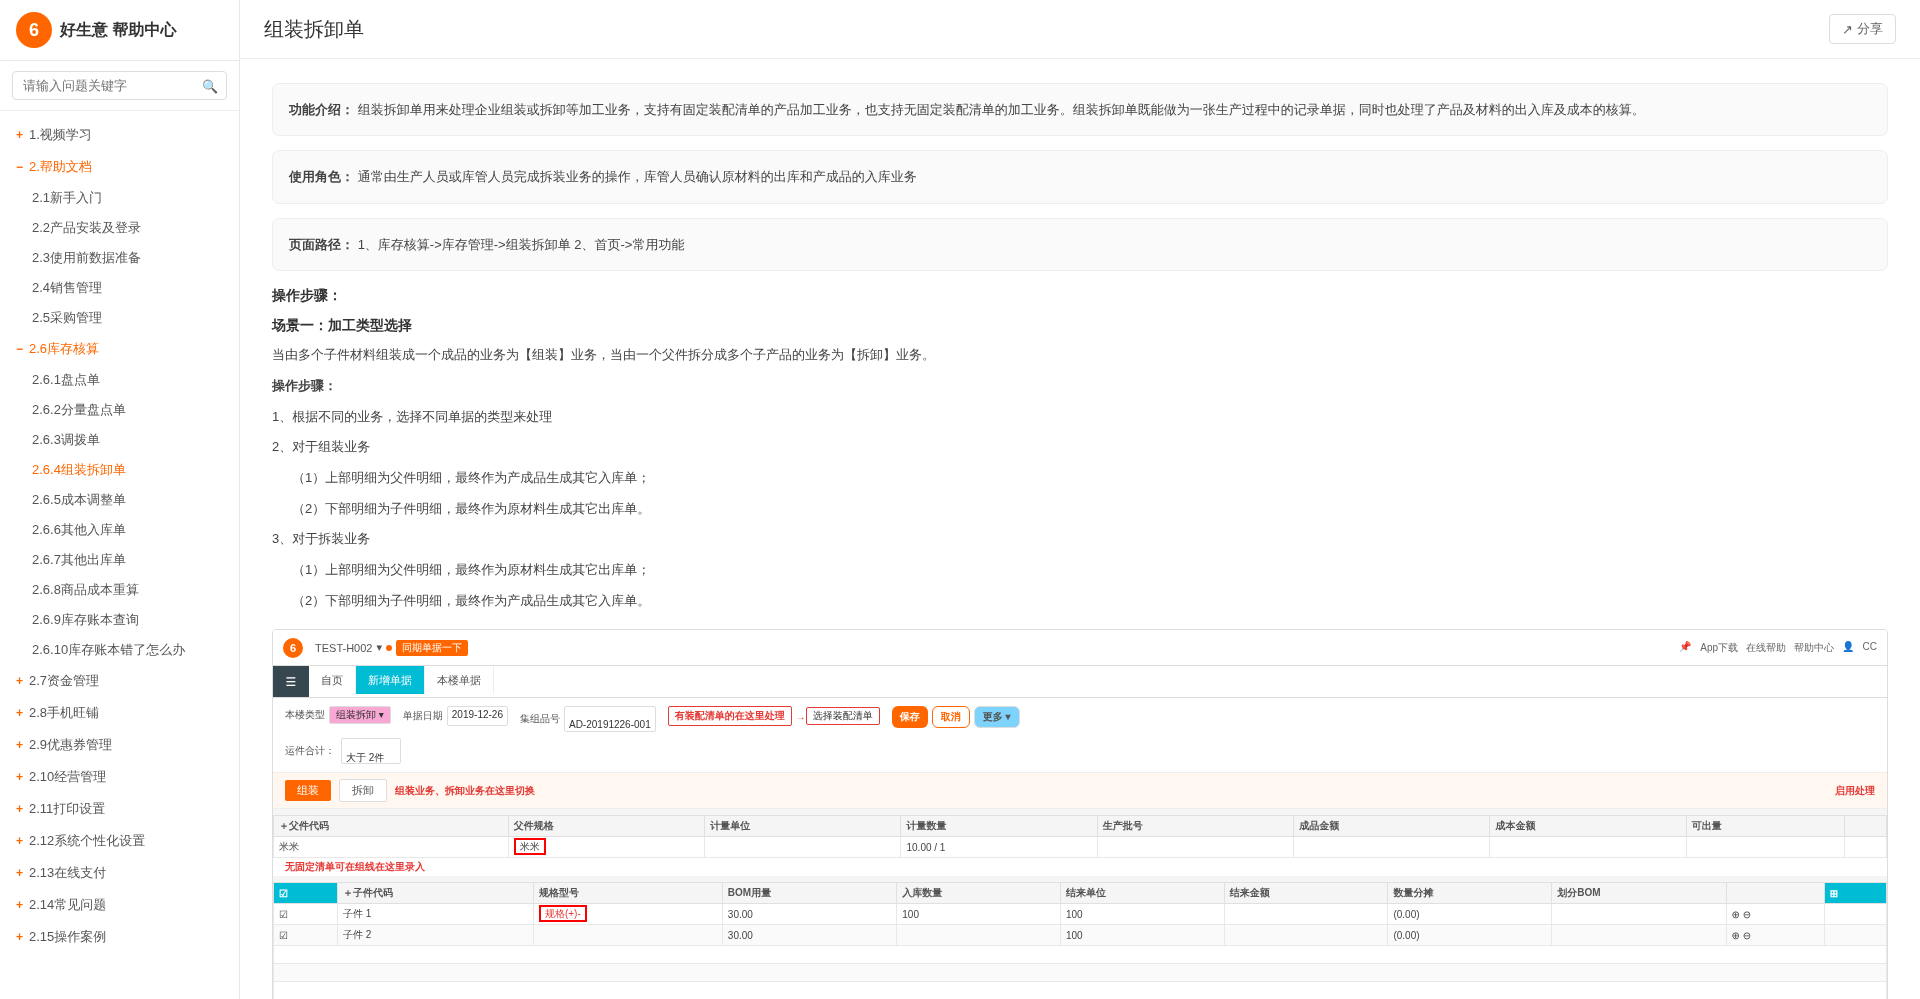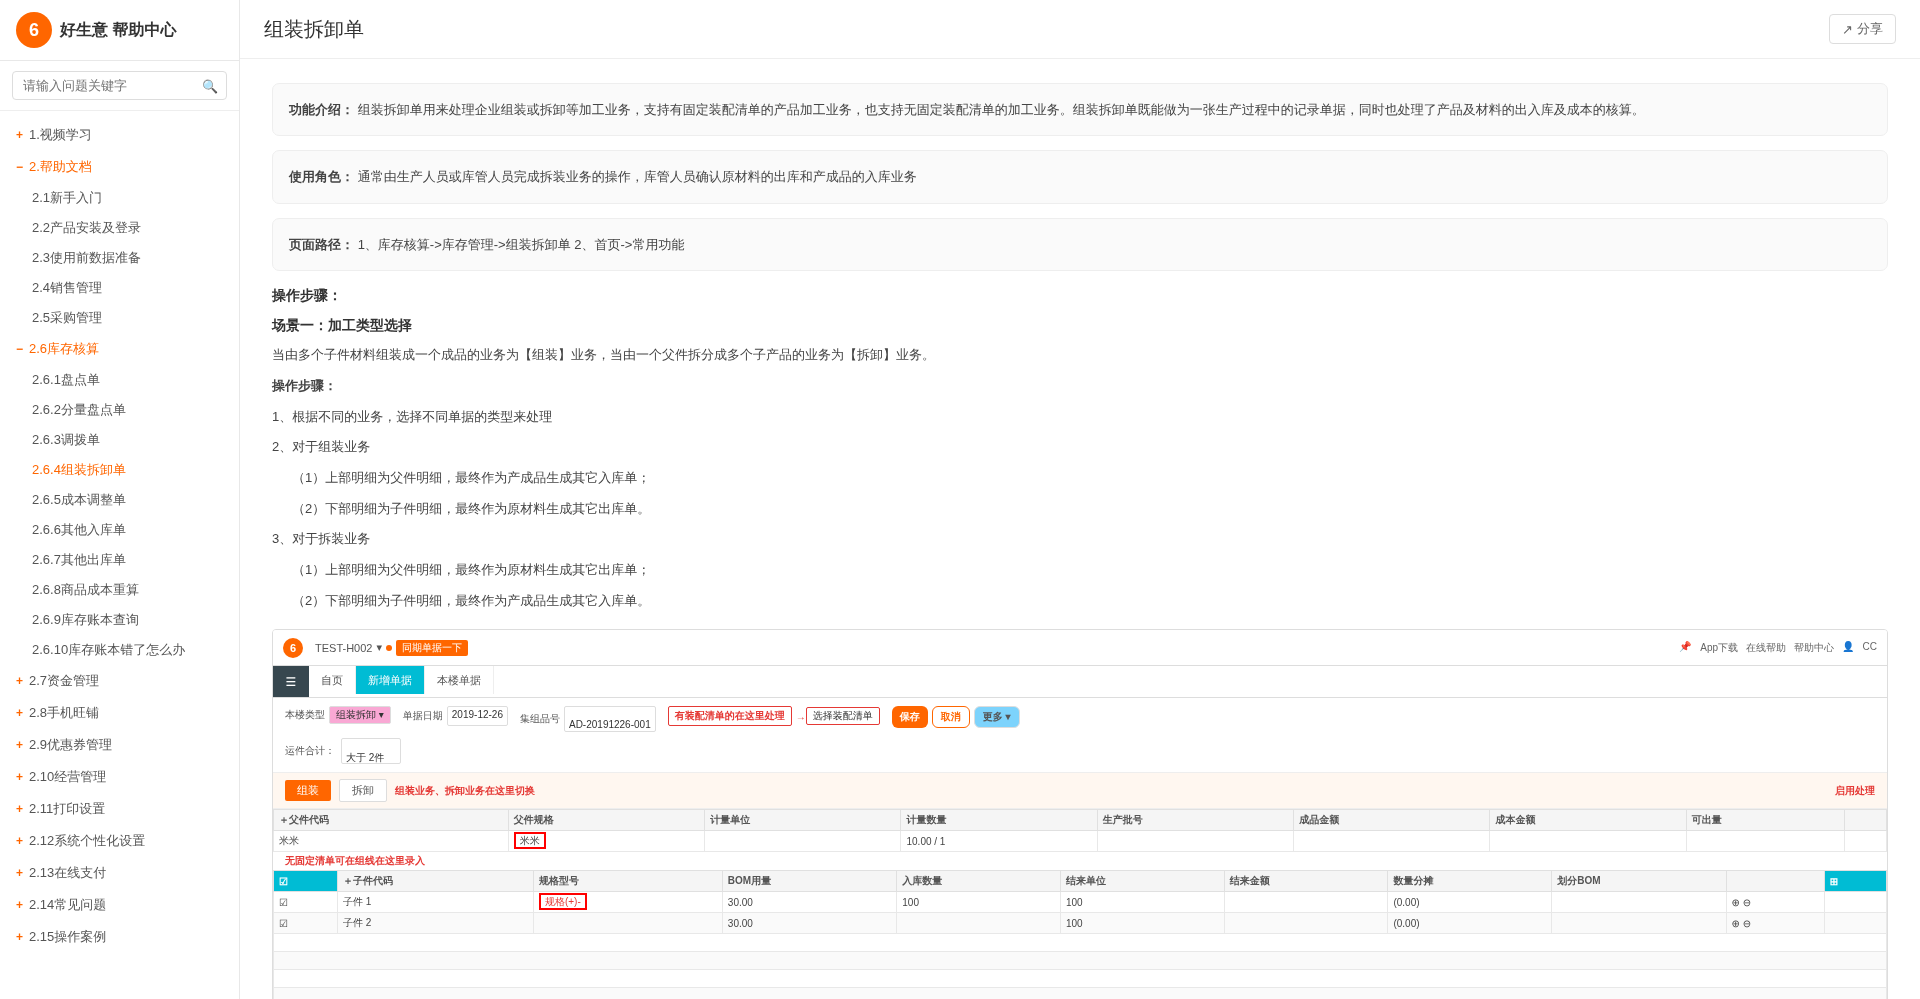--- a/index.html
+++ b/index.html
@@ -209,21 +209,21 @@
     .inner-label { font-size: 10px; color: #555; white-space: nowrap; }
     .inner-input {
       border: 1px solid #ddd; background: #fff; height: 20px; padding: 12px 4px;
       font-size: 10px; border-radius: 2px; min-width: 60px;
     }
     .inner-btn { 
       background: #f60; color: #fff; border: none; padding: 3px 8px; 
       font-size: 10px; border-radius: 6px; cursor: pointer; white-space: nowrap; font-weight: bold;
     }
     .inner-table {
-      width: 100%; border-collapse: collapse; font-size: 10px;  padding-left: 30px;
+      width: 100%; border-collapse: collapse; font-size: 10px; margin-top: 6px; padding-left: 30px;
     }
     .inner-table th {
       background: #f5f5f5; border: 1px solid #e0e0e0; padding: 3px 5px; text-align: left; color: #555;
     }
     .inner-table td {
       border: 1px solid #e8e8e8; padding: 3px 5px; color: #444; background: #fff;
     }
     .inner-table tr:nth-child(even) td { background: #fafafa; }
     .sub-table-header {
       background: #e8f4f8; 

